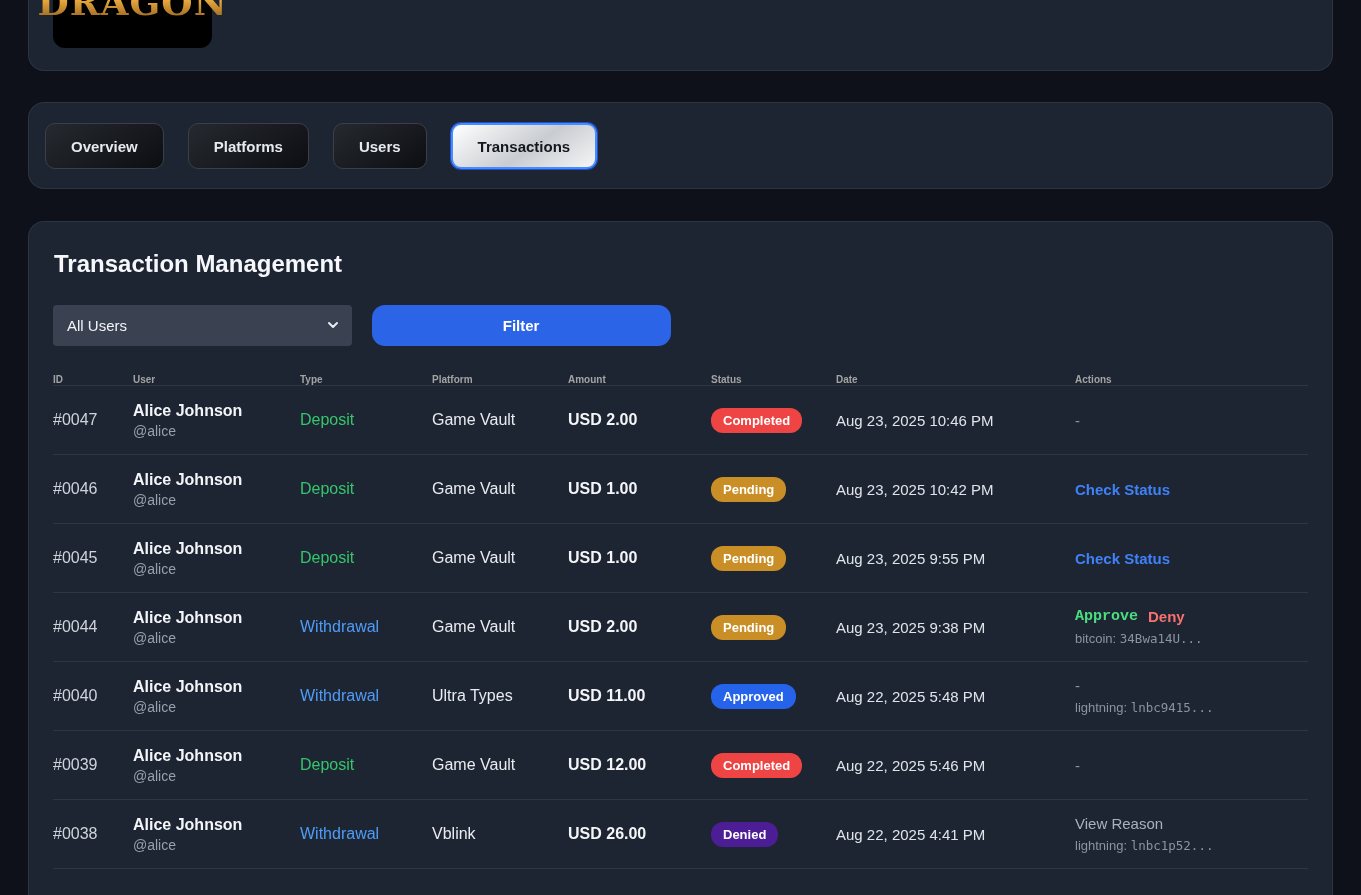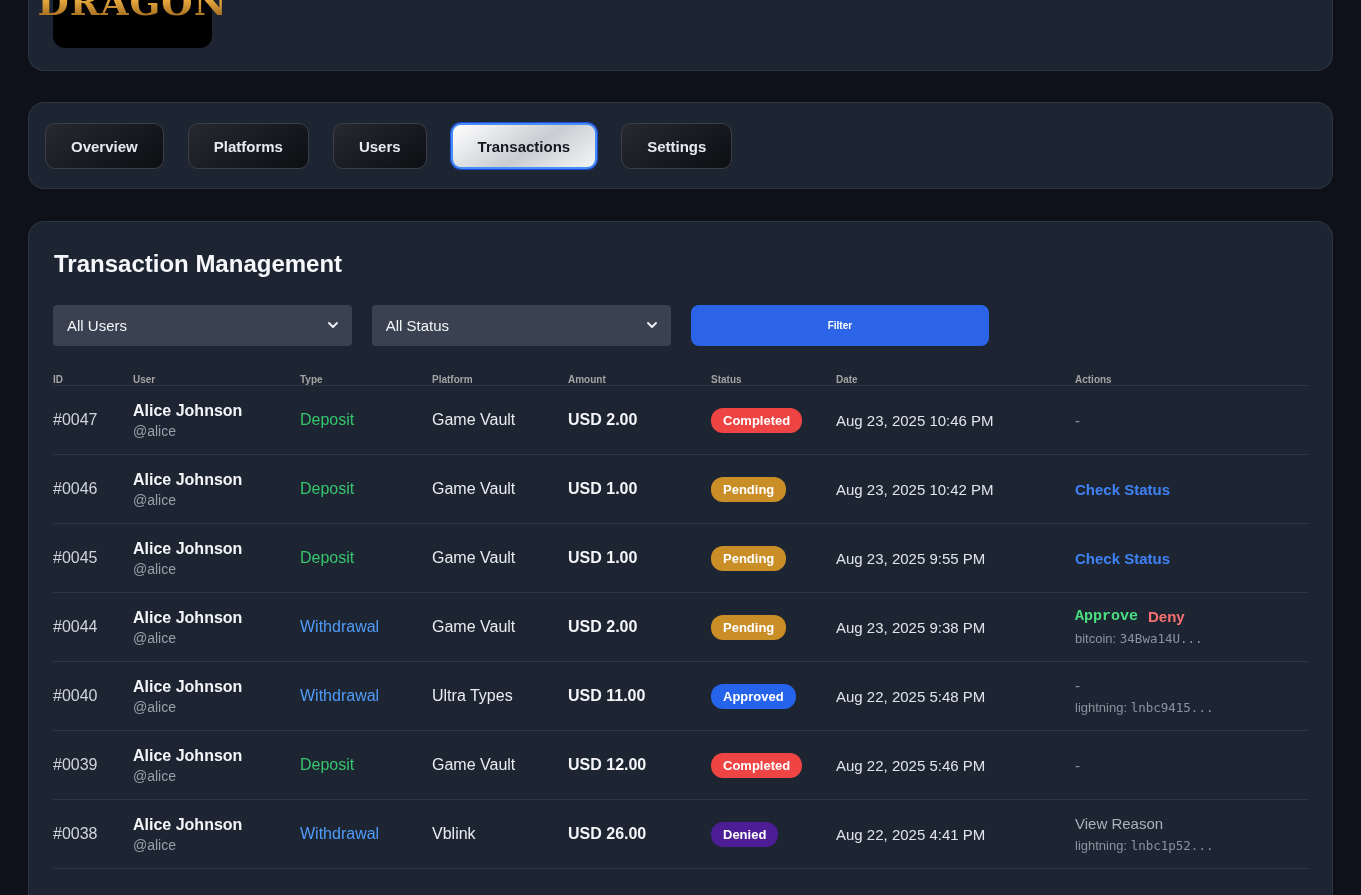--- a/index.html
+++ b/index.html
@@ -48,22 +48,22 @@
   .filters { margin-top:27px; display:grid; grid-template-columns:repeat(4,1fr); gap:20px; }
   .select-wrap { position:relative; }
   .select-wrap select {
     width:100%; height:41px; appearance:none; -webkit-appearance:none;
     background:#3a4251; color:#f2f4f8; border:none; border-radius:4px;
     padding:0 34px 0 14px; font-size:15px;
     font-family:"Liberation Sans", sans-serif;
   }
   .chevron { position:absolute; right:12px; top:13px; pointer-events:none; display:block; }
   .filter-btn {
-    height:41px; border:none; border-radius:8px; background:#2c64e8;
-    color:#fff; font-size:10px; font-weight:600; cursor:pointer;
+    height:41px; border:none; border-radius:13px; background:#2c64e8;
+    color:#fff; font-size:15px; font-weight:600; cursor:pointer;
     font-family:"Liberation Sans", sans-serif;
   }
   
   .table { margin-top:18px; }
   .trow {
     display:grid;
     grid-template-columns:80px 167px 132px 136px 143px 125px 239px 1fr;
     align-items:center;
     border-bottom:1px solid rgba(255,255,255,0.08);
   }
@@ -109,38 +109,29 @@
 
   <div class="card tabbar">
   <button class="tab">Overview</button>
 
   <button class="tab">Platforms</button>
 
   <button class="tab">Users</button>
 
   <button class="tab active">Transactions</button>
 
-  <button class="tab">Settings</button>
 </div>
 
   <div class="card panel">
     <h1 class="panel-title">Transaction Management</h1>
 
     <div class="filters">
       <div class="select-wrap">
         <select>
           <option>All Users</option>
-        </select>
-        <svg class="chevron" width="14" height="14" viewBox="0 0 14 14">
-            <path d="M3 5l4 4 4-4" stroke="#e8ecf2" stroke-width="2" fill="none" stroke-linecap="round" stroke-linejoin="round"></path>
-          </svg>
-      </div>
-      <div class="select-wrap">
-        <select>
-          <option>All Status</option>
         </select>
         <svg class="chevron" width="14" height="14" viewBox="0 0 14 14">
             <path d="M3 5l4 4 4-4" stroke="#e8ecf2" stroke-width="2" fill="none" stroke-linecap="round" stroke-linejoin="round"></path>
           </svg>
       </div>
       <button class="filter-btn">Filter</button>
     </div>
 
     <div class="table">
       <div class="trow thead">

